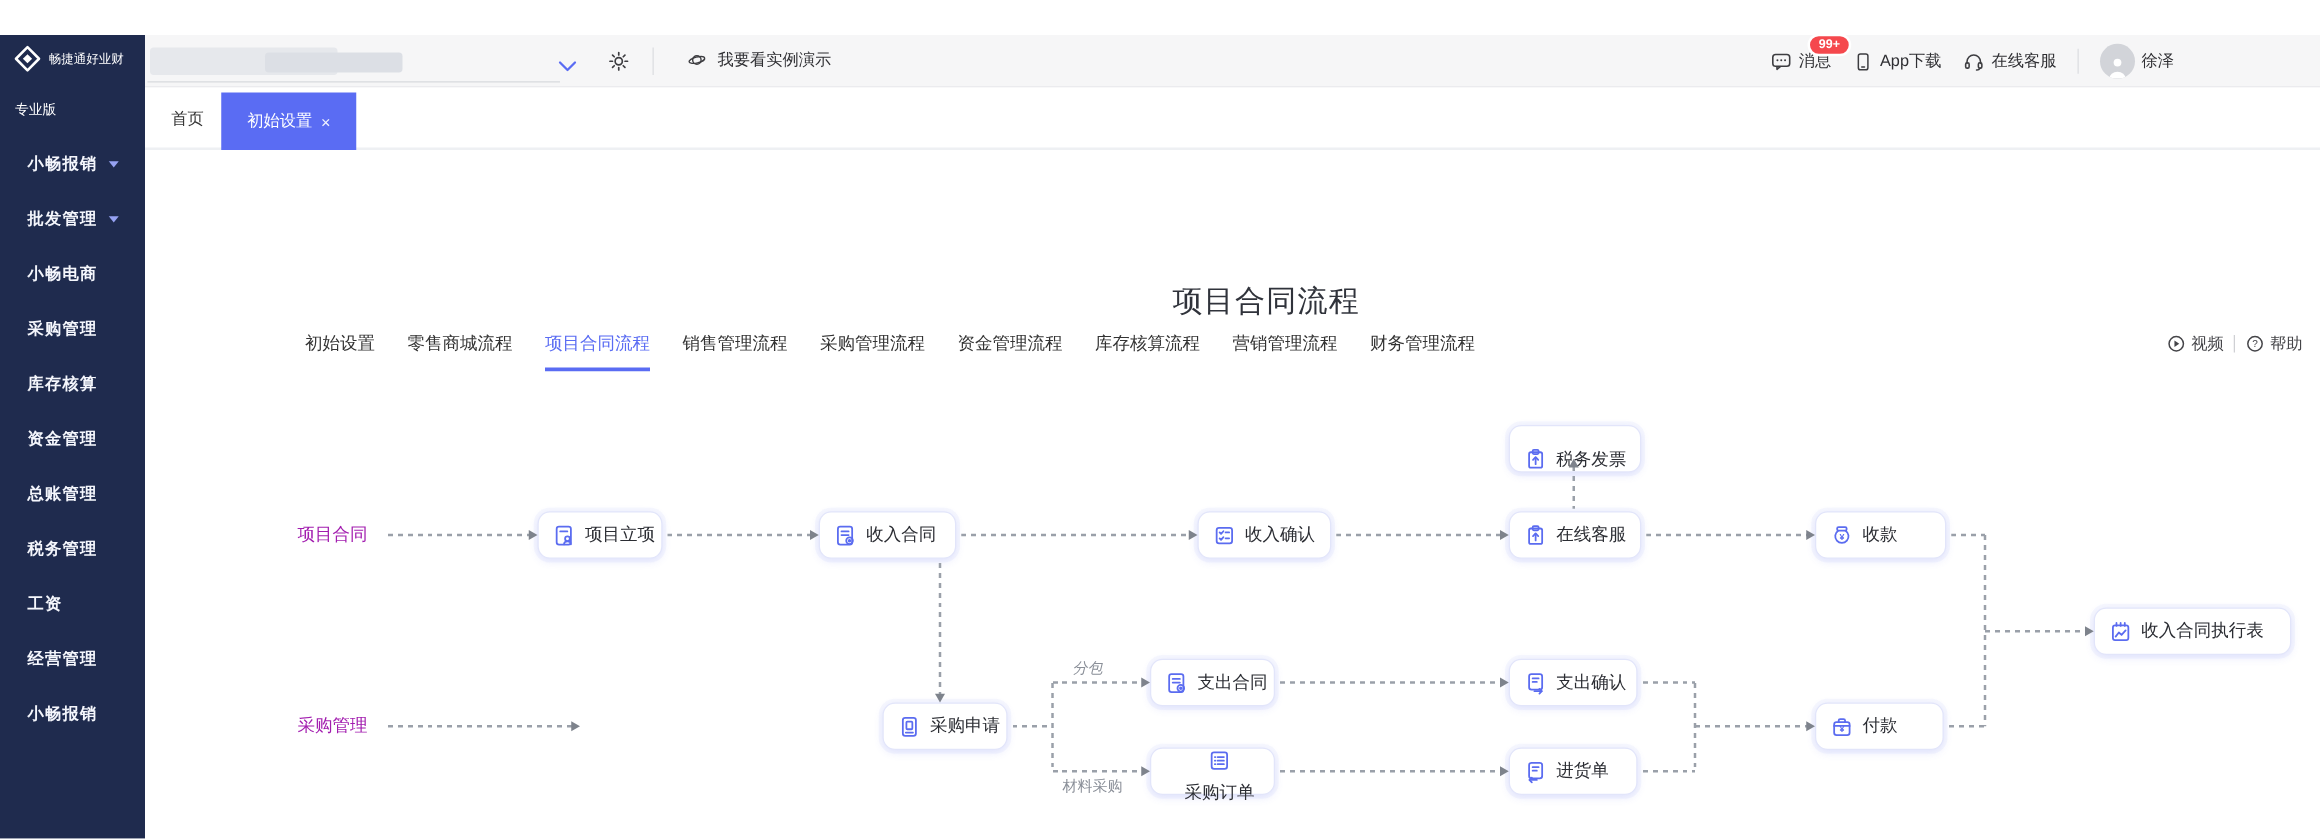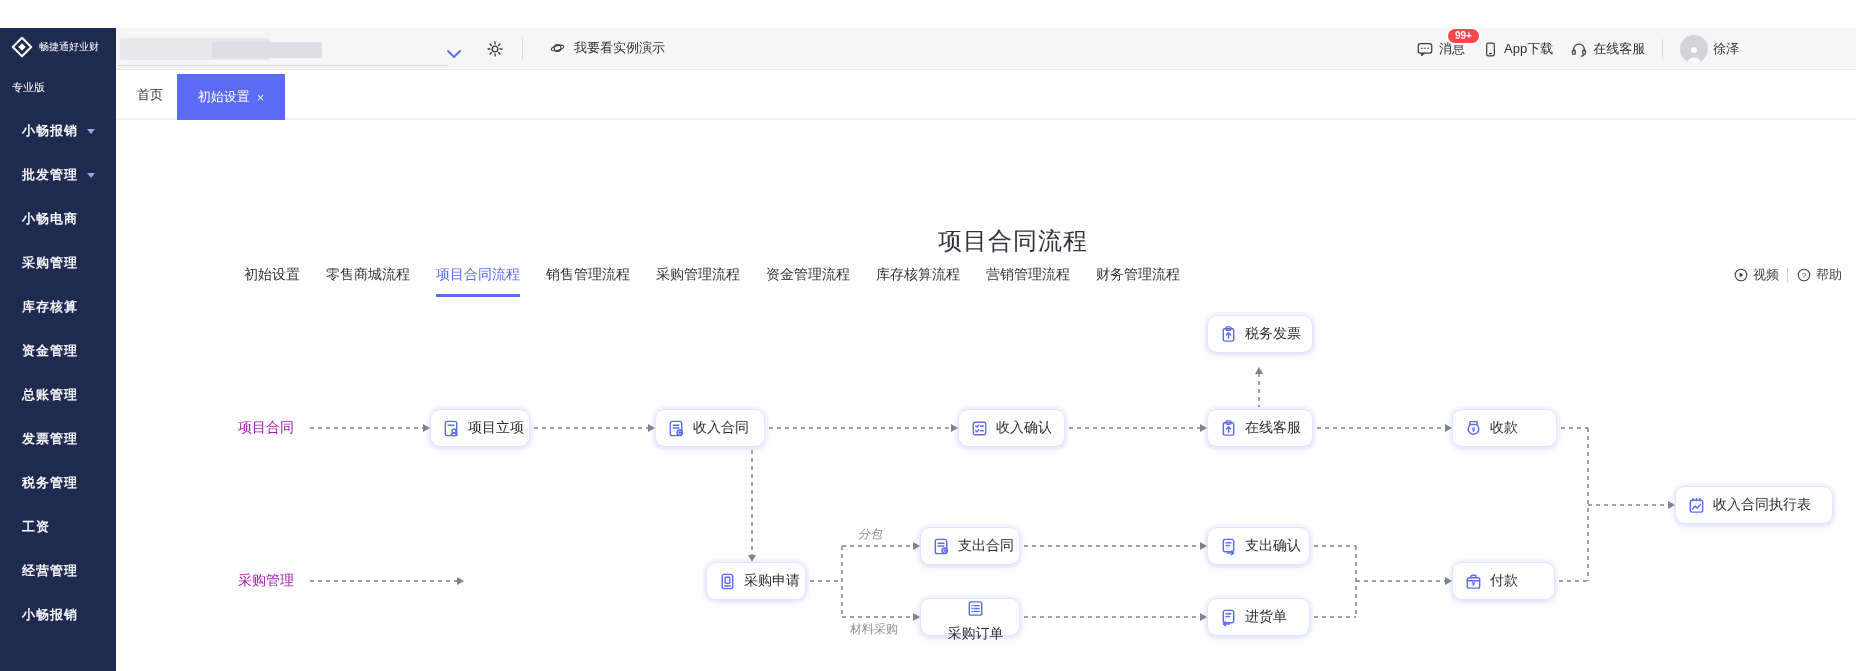--- a/index.html
+++ b/index.html
@@ -105,23 +105,20 @@
           <span>采购管理</span>
         </div>
         <div class="menu-item">
           <span>库存核算</span>
         </div>
         <div class="menu-item">
           <span>资金管理</span>
         </div>
         <div class="menu-item">
           <span>总账管理</span>
-        </div>
-        <div class="menu-item">
-          <span>发票管理</span>
         </div>
         <div class="menu-item">
           <span>税务管理</span>
         </div>
         <div class="menu-item">
           <span>工资</span>
         </div>
         <div class="menu-item">
           <span>经营管理</span>
         </div>
@@ -291,21 +288,21 @@
         <span class="nico">
           <svg width="19" height="19" viewBox="0 0 20 20" fill="none" stroke="#5b6cf0" stroke-width="1.5" stroke-linecap="round" stroke-linejoin="round">
             <rect x="4.5" y="4" width="11" height="13" rx="1.5"></rect>
             <rect x="7.5" y="2" width="5" height="3.5" rx="1"></rect>
             <line x1="10" y1="14" x2="10" y2="8.5"></line>
             <path d="M7.8 10.4 L10 8.2 L12.2 10.4"></path>
           </svg>
         </span>
         <span>在线客服</span>
       </div>
-      <div class="node" style="left: 1207px; top: 315px; width: 106px;">
+      <div class="node" style="left: 1207px; top: 340px; width: 106px; align-items: flex-end;">
         <span class="nico">
           <svg width="19" height="19" viewBox="0 0 20 20" fill="none" stroke="#5b6cf0" stroke-width="1.5" stroke-linecap="round" stroke-linejoin="round">
             <rect x="4.5" y="4" width="11" height="13" rx="1.5"></rect>
             <rect x="7.5" y="2" width="5" height="3.5" rx="1"></rect>
             <line x1="10" y1="14" x2="10" y2="8.5"></line>
             <path d="M7.8 10.4 L10 8.2 L12.2 10.4"></path>
           </svg>
         </span>
         <span>税务发票</span>
       </div>

